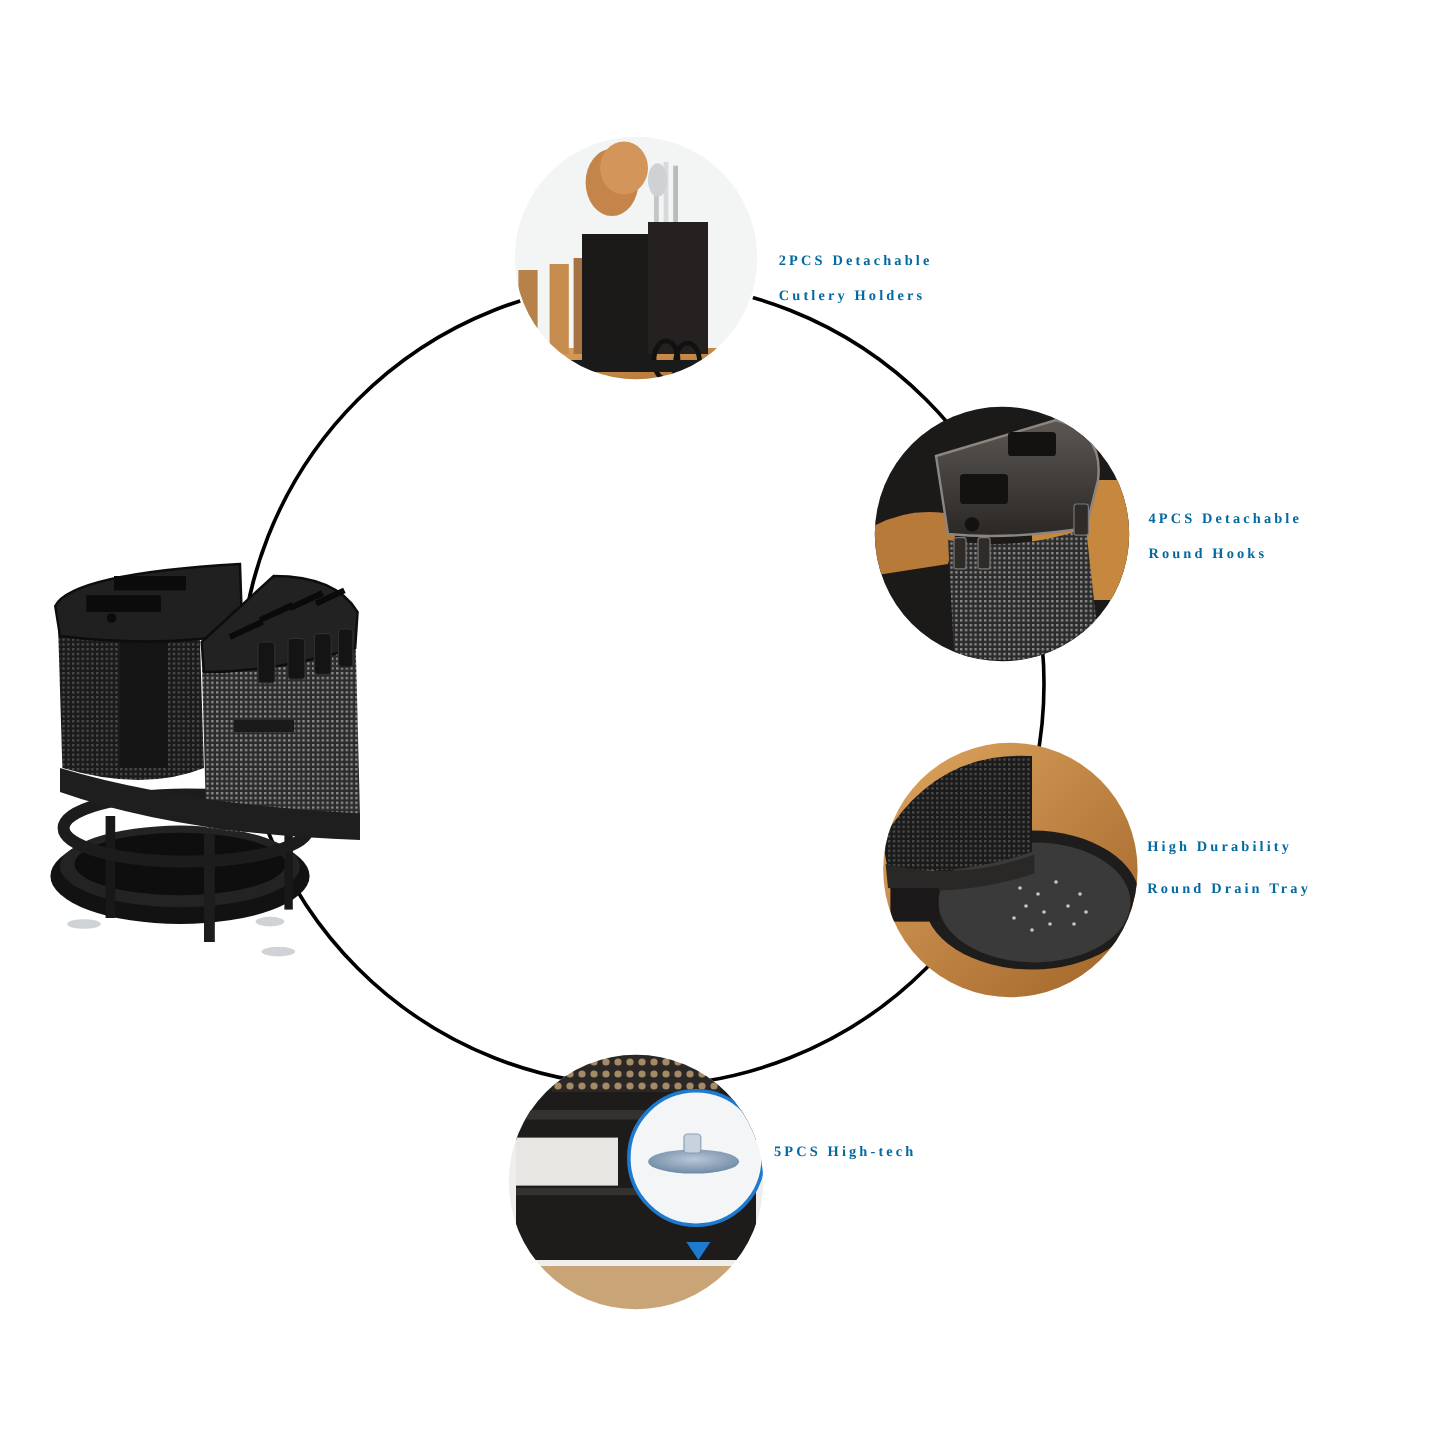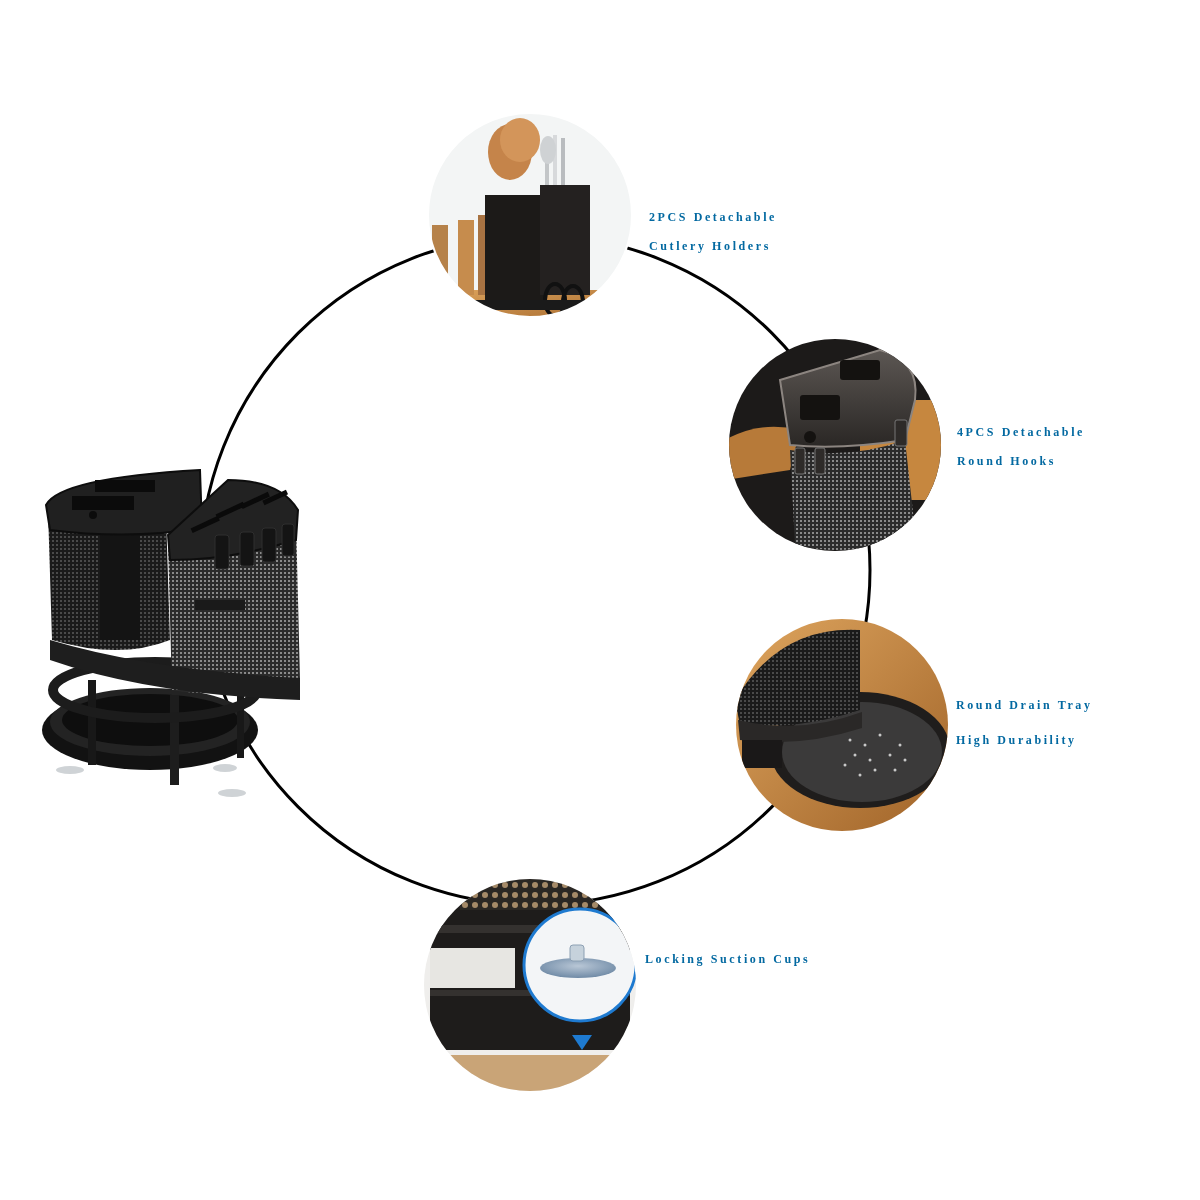--- a/index.html
+++ b/index.html
@@ -195,19 +195,19 @@
   <span>2PCS Detachable</span>
   <span>Cutlery Holders</span>
 </div>
 
 <div class="caption" style="left:957px; top:418px;">
   <span>4PCS Detachable</span>
   <span>Round Hooks</span>
 </div>
 
 <div class="caption" style="left:956px; top:688px; line-height:35px;">
+  <span>High Durability</span>
   <span>Round Drain Tray</span>
-  <span>High Durability</span>
 </div>
 
 <div class="caption" style="left:645px; top:945px;">
-  <span>Locking Suction Cups</span>
+  <span>5PCS High-tech</span>
 </div>
 
 </body></html>

